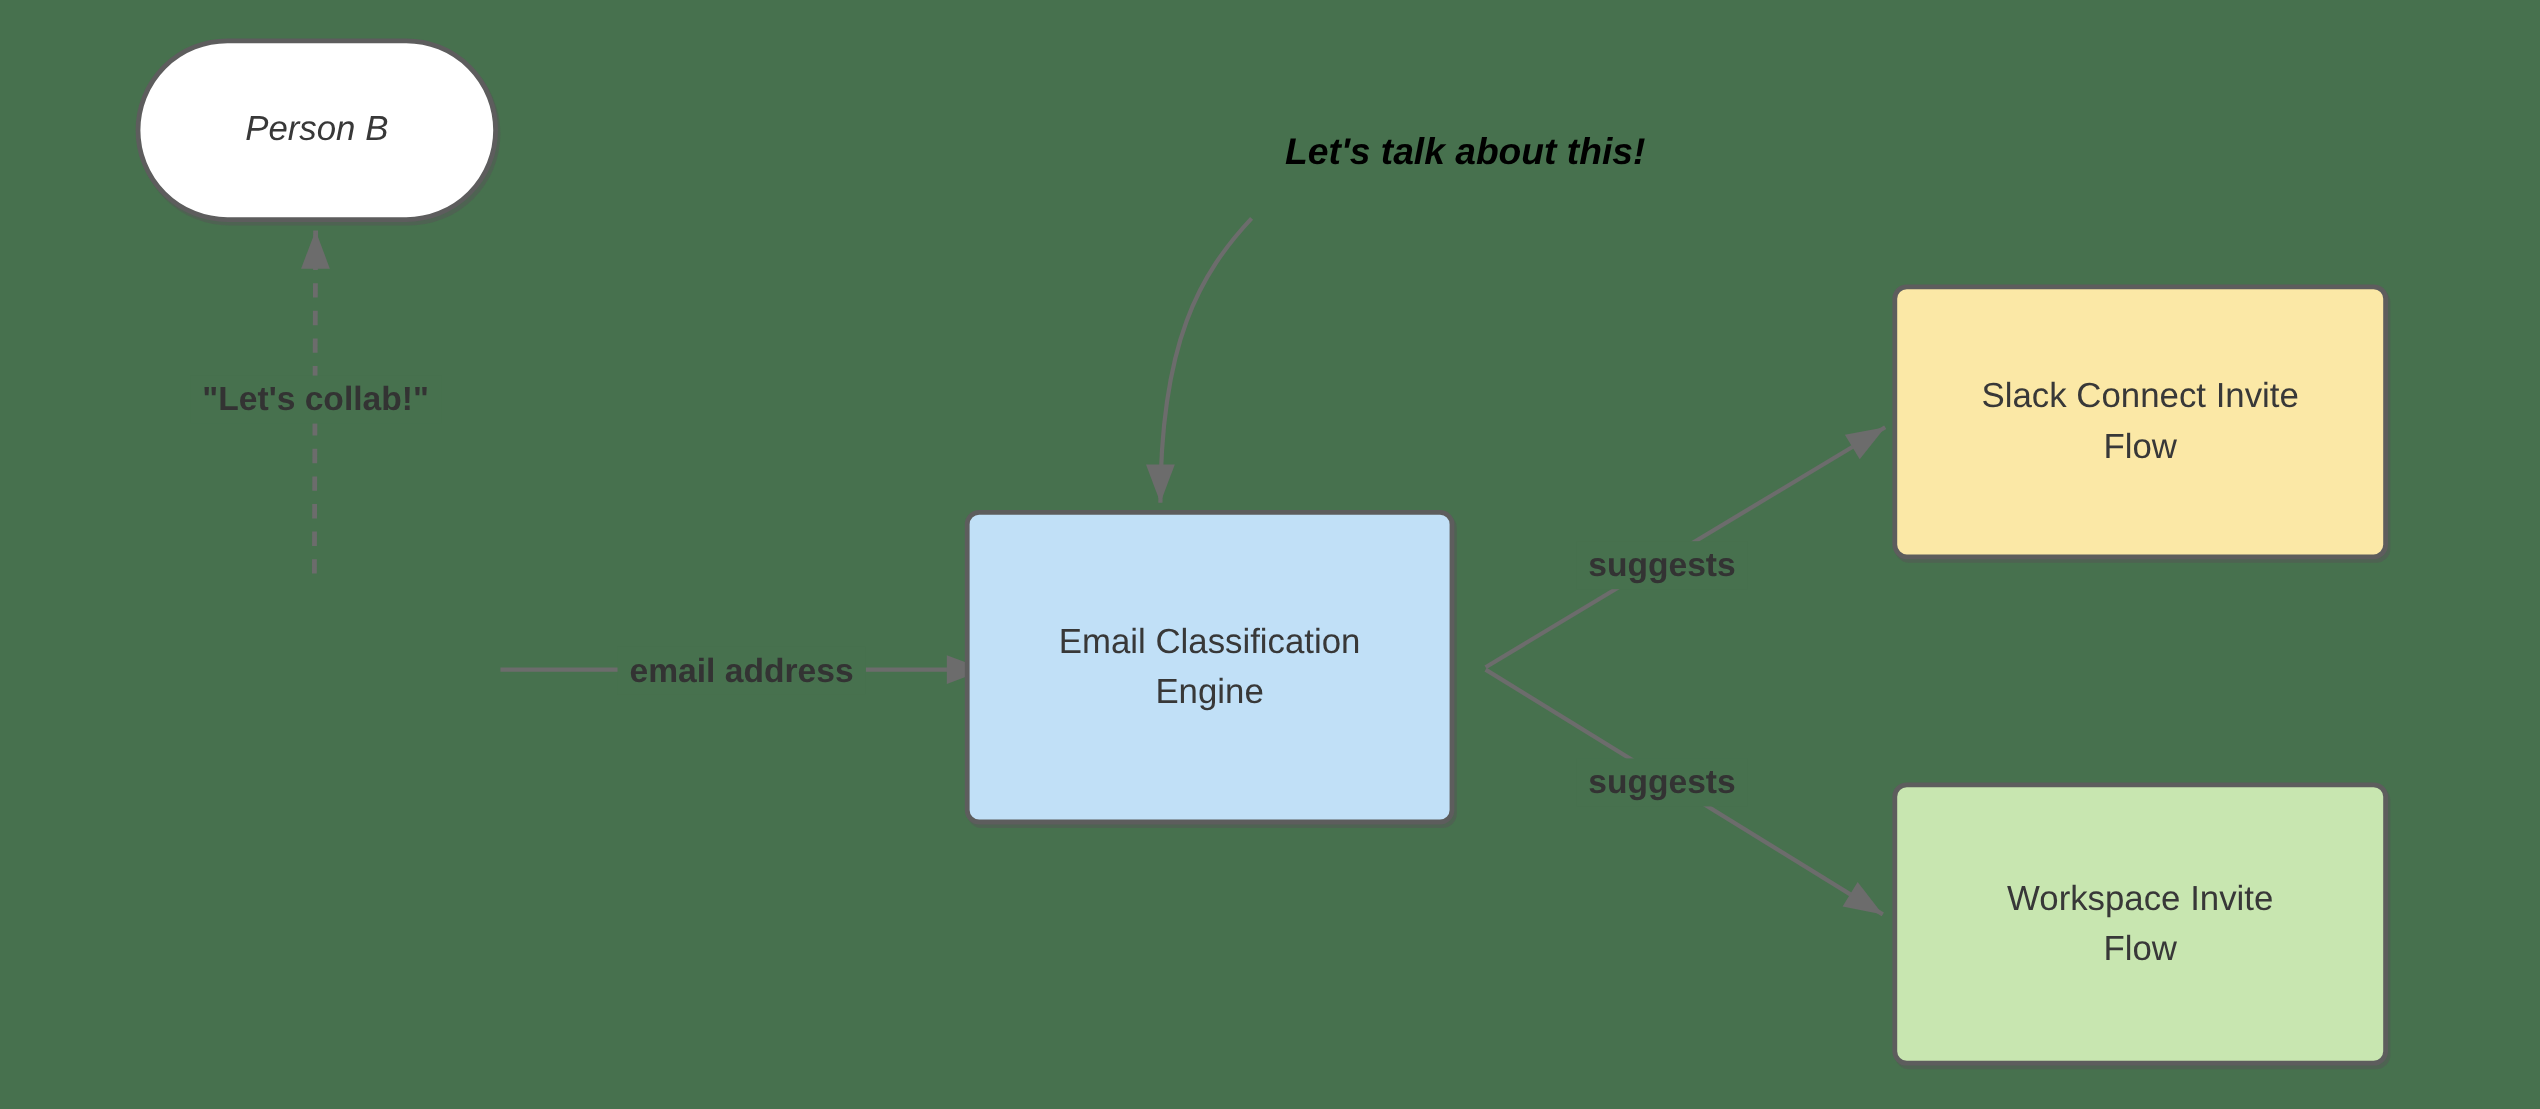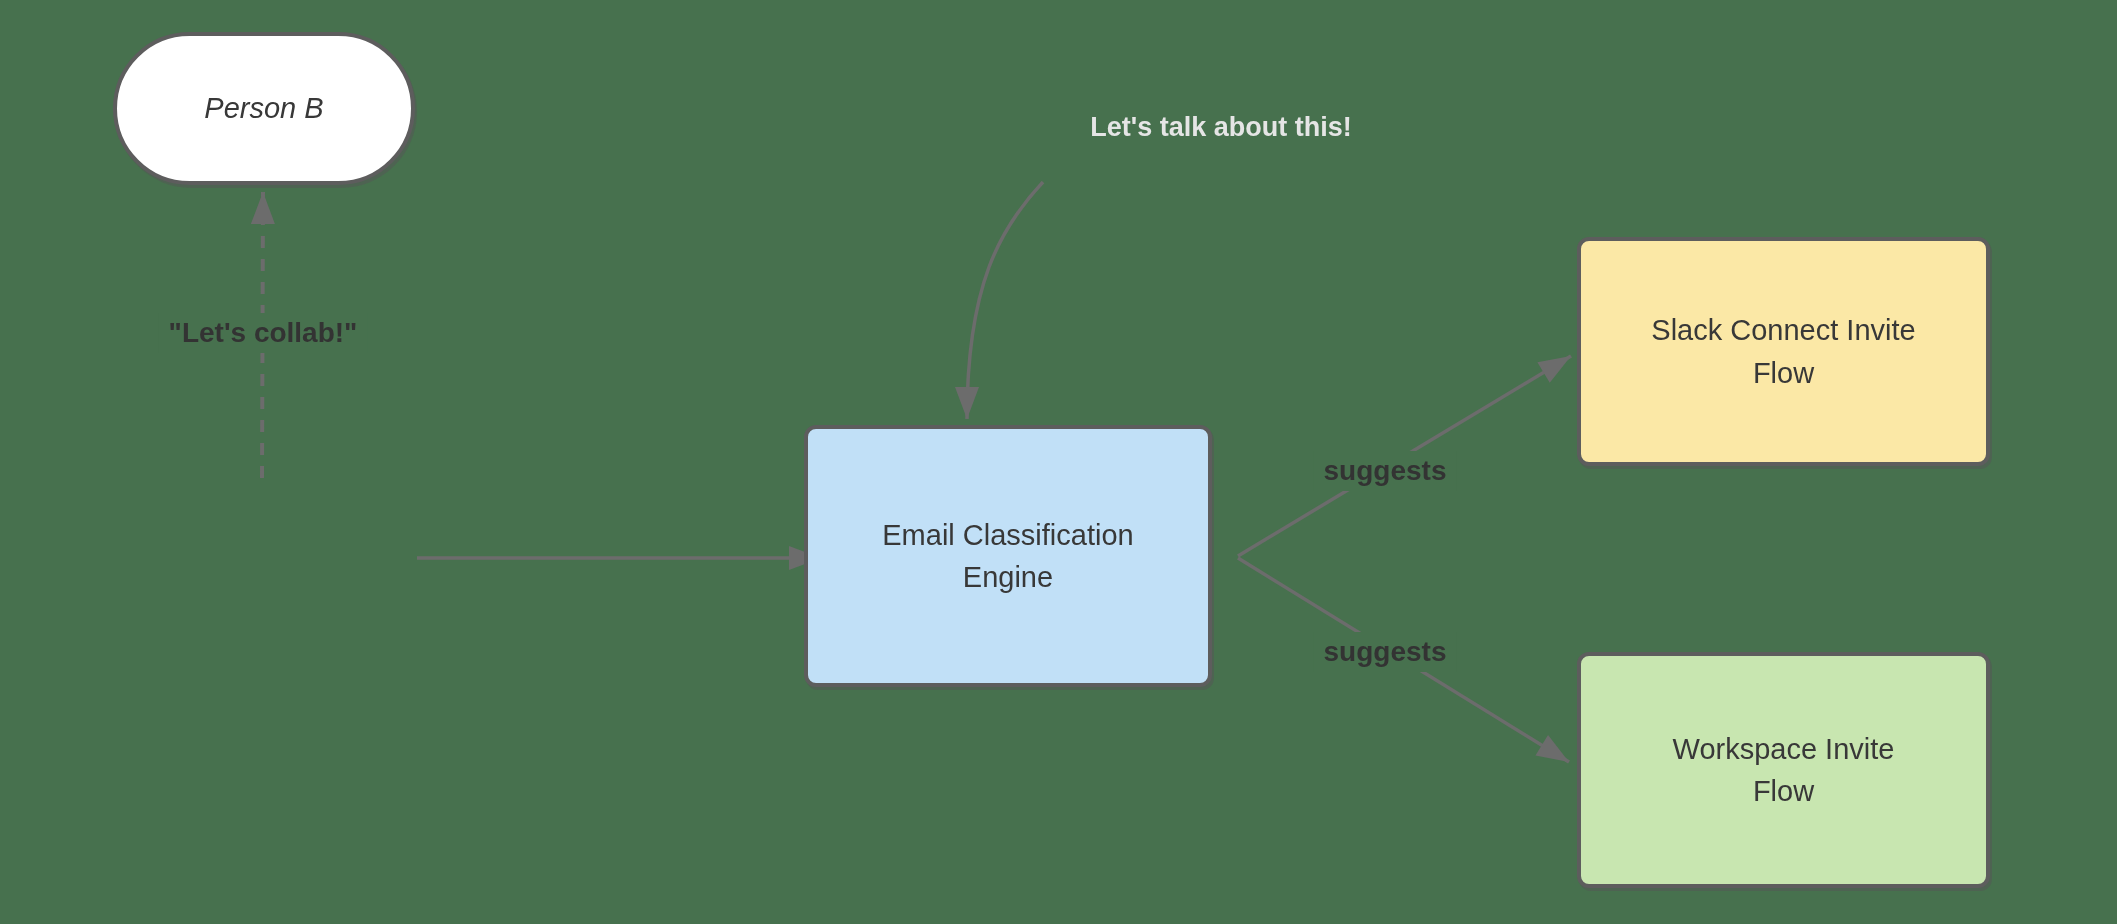--- a/index.html
+++ b/index.html
@@ -45,21 +45,21 @@
     font-weight:bold;font-size:28px;white-space:nowrap;
     padding:4px 10px;
   }
   .lbl-collab{left:263px;top:333px;}
   .lbl-email{left:618px;top:559px;}
   .lbl-suggests-1{left:1385px;top:471px;}
   .lbl-suggests-2{left:1385px;top:652px;}
   .annotation{
     position:absolute;z-index:3;transform:translate(-50%,-50%);
     left:1221px;top:127px;
-    color:#e5e5e5;font-size:27px;font-weight:600;
+    color:#000000;font-size:31px;font-style:italic;font-weight:600;
     white-space:nowrap;
   }
 </style>
 </head>
 <body>
 
 <div class="canvas">
 
   <svg class="edges-svg" viewBox="0 0 2117 924" xmlns="http://www.w3.org/2000/svg">
     <defs>
@@ -94,20 +94,21 @@
 Flow</span>
   </div>
 
   <div class="node rect node-workspace">
     <span>Workspace Invite
 Flow</span>
   </div>
 
   <div class="edge-label lbl-collab">"Let's collab!"</div>
 
+  <div class="edge-label lbl-email">email address</div>
 
   <div class="edge-label lbl-suggests-1">suggests</div>
 
   <div class="edge-label lbl-suggests-2">suggests</div>
 
   <div class="annotation">Let's talk about this!</div>
 
 </div>
 
 </body></html>

